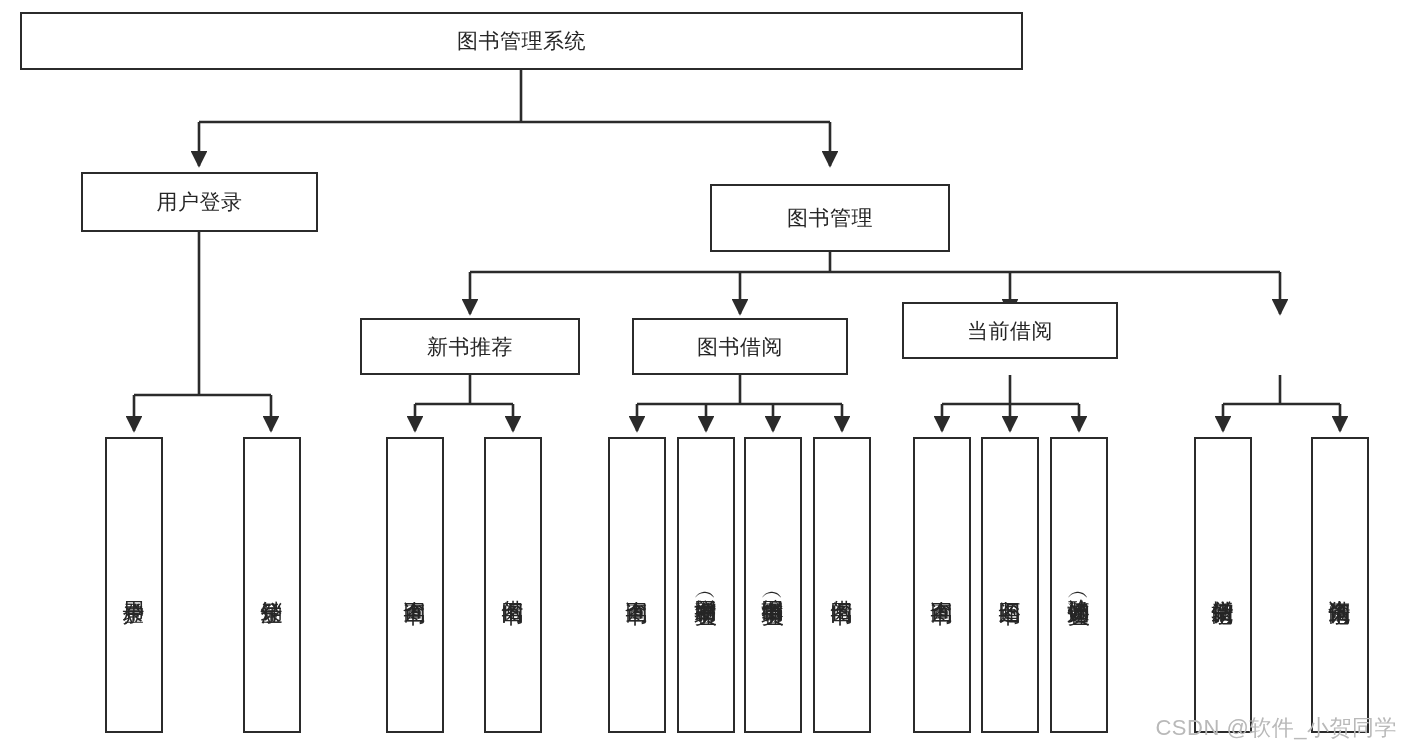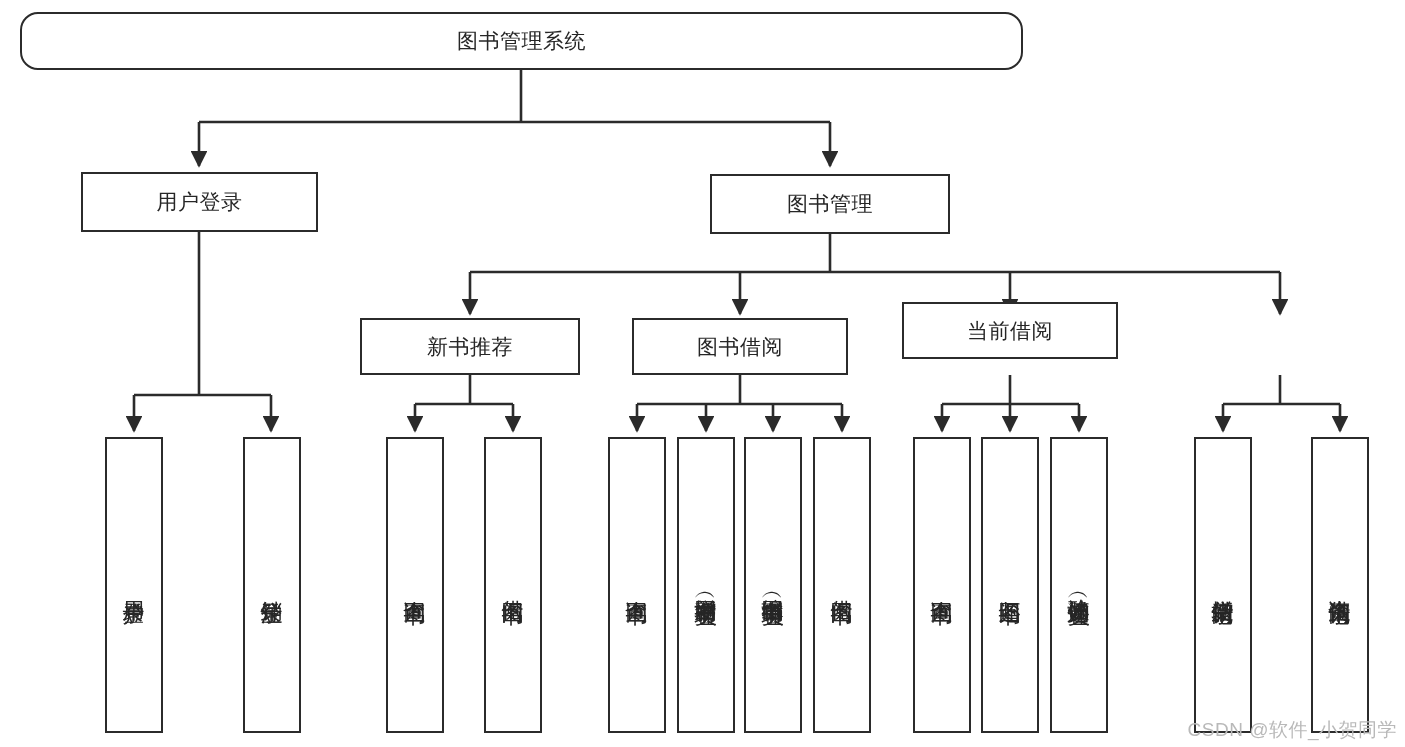--- a/index.html
+++ b/index.html
@@ -51,21 +51,21 @@
   .node.vert .vtext {
     writing-mode: vertical-rl;
     text-orientation: upright;
     display: block;
     text-align: center;
   }
   #watermark {
     position: absolute;
     right: 8px;
     bottom: 4px;
-    font-size: 19px;
+    font-size: 22px;
     color: #b9b9b9;
     white-space: nowrap;
     letter-spacing: 0.5px;
   }
 </style>
 </head>
 <body>
 
 <div id="canvas">
 
@@ -115,28 +115,28 @@
       <path d="M 1010 404 L 1010 431" marker-end="url(#arrow)"></path>
       <path d="M 1079 404 L 1079 431" marker-end="url(#arrow)"></path>
 
       <path d="M 1280 375 L 1280 404"></path>
       <path d="M 1223 404 L 1340 404"></path>
       <path d="M 1223 404 L 1223 431" marker-end="url(#arrow)"></path>
       <path d="M 1340 404 L 1340 431" marker-end="url(#arrow)"></path>
     </g>
   </svg>
 
-  <div class="node horiz" style="left:20px; top:12px; width:1003px; height:58px;border-radius:18px;">
+  <div class="node horiz" style="left:20px; top:12px; width:1003px; height:58px;">
     <span>图书管理系统</span>
   </div>
 
   <div class="node horiz" style="left:81px; top:172px; width:237px; height:60px;">
     <span>用户登录</span>
   </div>
-  <div class="node horiz" style="left:710px; top:174px; width:240px; height:60px;">
+  <div class="node horiz" style="left:710px; top:184px; width:240px; height:68px;">
     <span>图书管理</span>
   </div>
 
   <div class="node horiz" style="left:632px; top:318px; width:216px; height:57px;">
     <span>图书借阅</span>
   </div>
   <div class="node horiz" style="left:360px; top:318px; width:220px; height:57px;">
     <span>新书推荐</span>
   </div>
   <div class="node horiz" style="left:902px; top:302px; width:216px; height:57px;">

